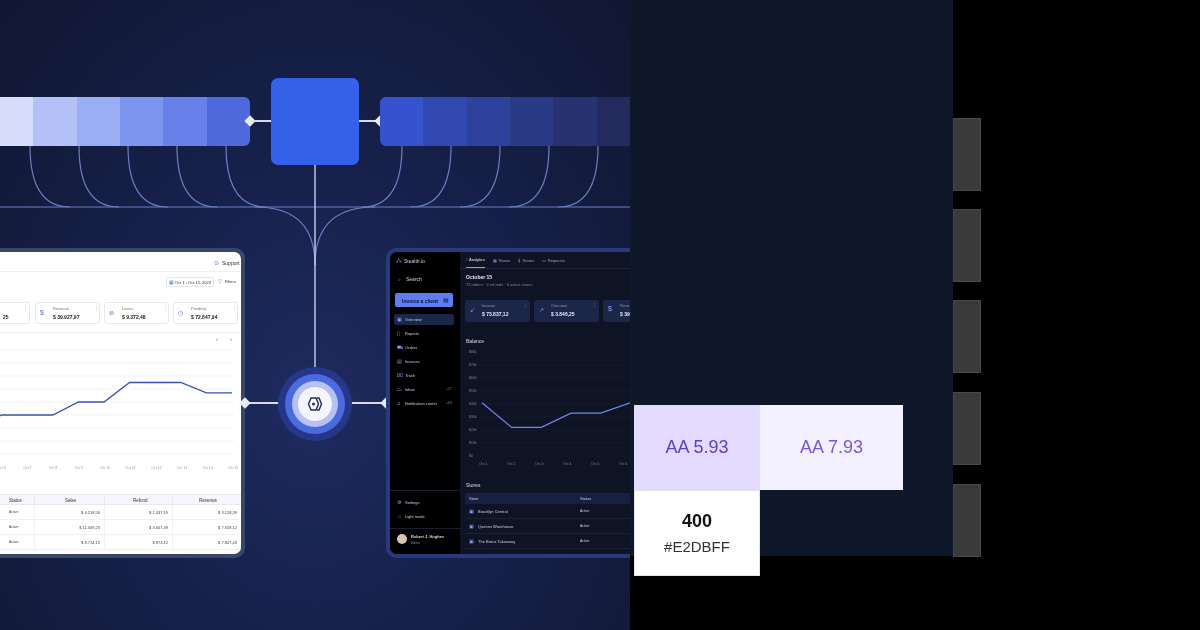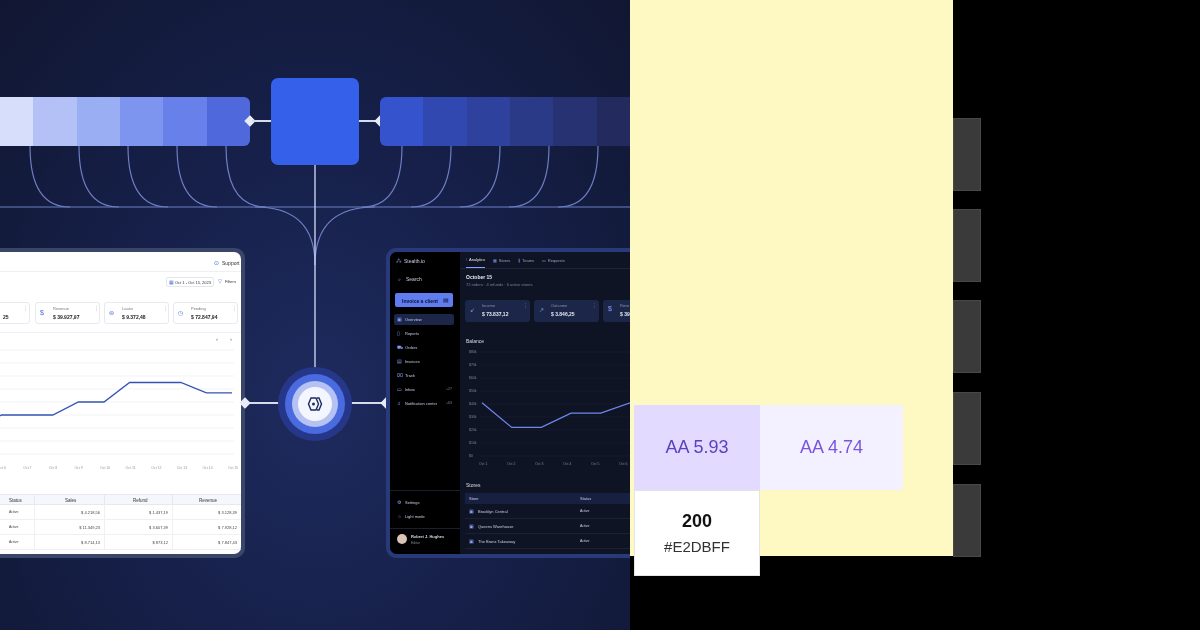--- a/index.html
+++ b/index.html
@@ -1,18 +1,18 @@
 <!DOCTYPE html>
 <html><head>
 <meta charset="utf-8">
 <style>
 *{box-sizing:border-box;margin:0;padding:0}
 body{width:1200px;height:630px;overflow:hidden;background:#000;font-family:"Liberation Sans",sans-serif;position:relative}
 #hero{position:absolute;left:0;top:0;width:630px;height:630px;overflow:hidden;background:radial-gradient(ellipse at 315px 400px,#1e2b5e 0%,#16204a 45%,#111732 100%)}
-#whitepanel{position:absolute;left:630px;top:0;width:323px;height:556px;background:#fef9c3}
+#whitepanel{position:absolute;left:630px;top:0;width:323px;height:556px;background:#0f172a}
 #rightstrip{position:absolute;left:953px;top:0;width:247px;height:630px;background:#000}
 .thumb{position:absolute;left:953px;width:28px;height:73px;background:#3a3a3a;border:1px solid #484848}
 .palette{position:absolute;top:97px;height:49px;display:flex;border-radius:6px;overflow:hidden}
 .palette div{flex:1}
 .center-sq{position:absolute;left:271px;top:78px;width:88px;height:87px;background:#3561ea;border-radius:7px}
 .diamond{position:absolute;width:8px;height:8px;background:#e8ebf5;transform:rotate(45deg)}
 .hline{position:absolute;height:2px;background:#d8dcea}
 svg.lines{position:absolute;left:0;top:0}
 .app{position:absolute;border-radius:10px;overflow:hidden}
 #lightapp{left:-20px;top:248px;width:265px;height:310px;background:#3a4668;padding:4px}
@@ -392,24 +392,24 @@
       </div>
     </div>
   </div>
 </div>
 
 <div id="whitepanel">
   <div class="swatch" style="left:4px;top:405px;width:126px;height:85px;background:#E2DBFF;color:#5b3fc4">
     <span>AA 5.93</span>
   </div>
   <div class="swatch" style="left:130px;top:405px;width:143px;height:85px;background:#F3F0FF;color:#7a55dd">
-    <span>AA 4.74</span>
+    <span>AA 7.93</span>
   </div>
   <div class="cell" style="left:4px;top:490px;width:126px;height:86px">
-    <span class="n">200</span>
+    <span class="n">400</span>
     <span class="h">#E2DBFF</span>
   </div>
 </div>
 
 <div id="rightstrip"></div>
 <div class="thumb" style="top:118px"></div>
 <div class="thumb" style="top:209px"></div>
 <div class="thumb" style="top:300px"></div>
 <div class="thumb" style="top:392px"></div>
 <div class="thumb" style="top:484px"></div>

